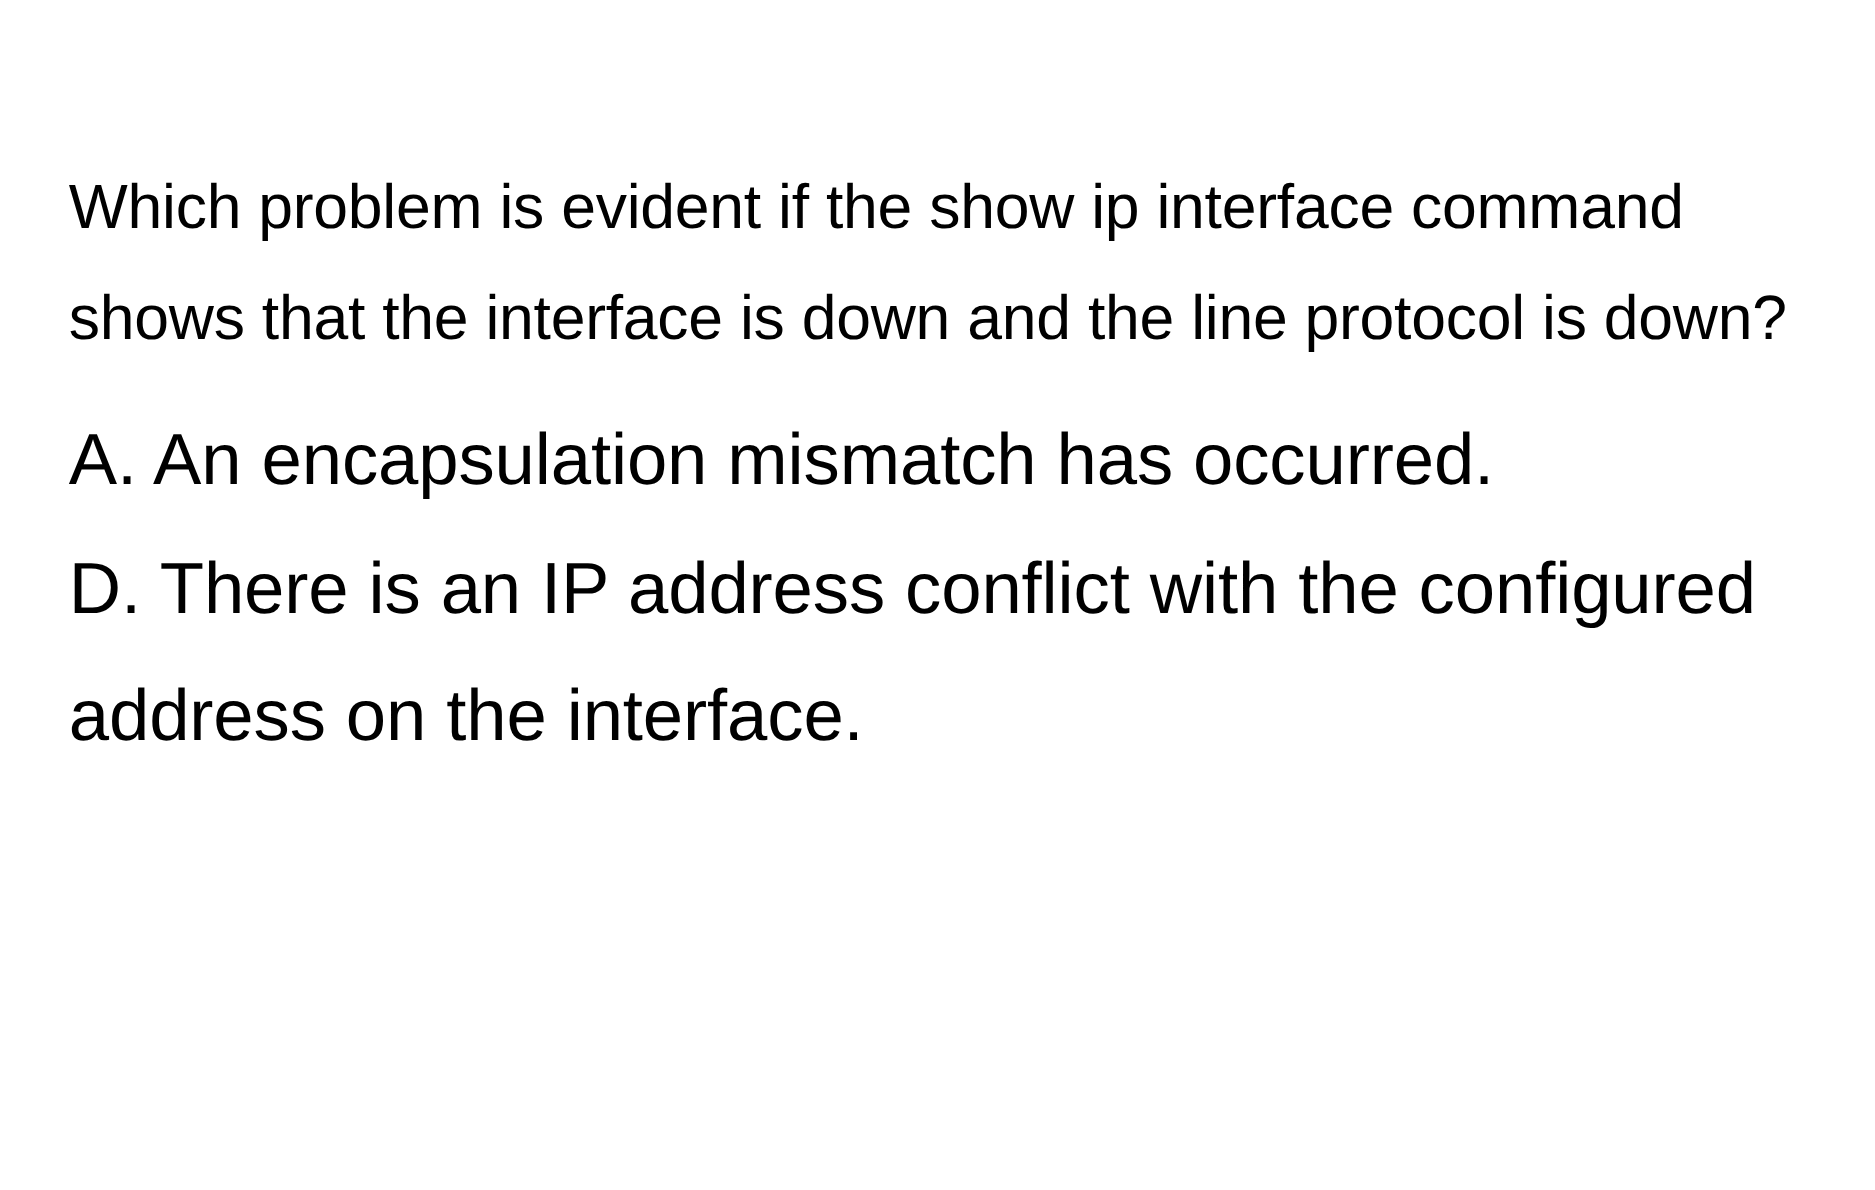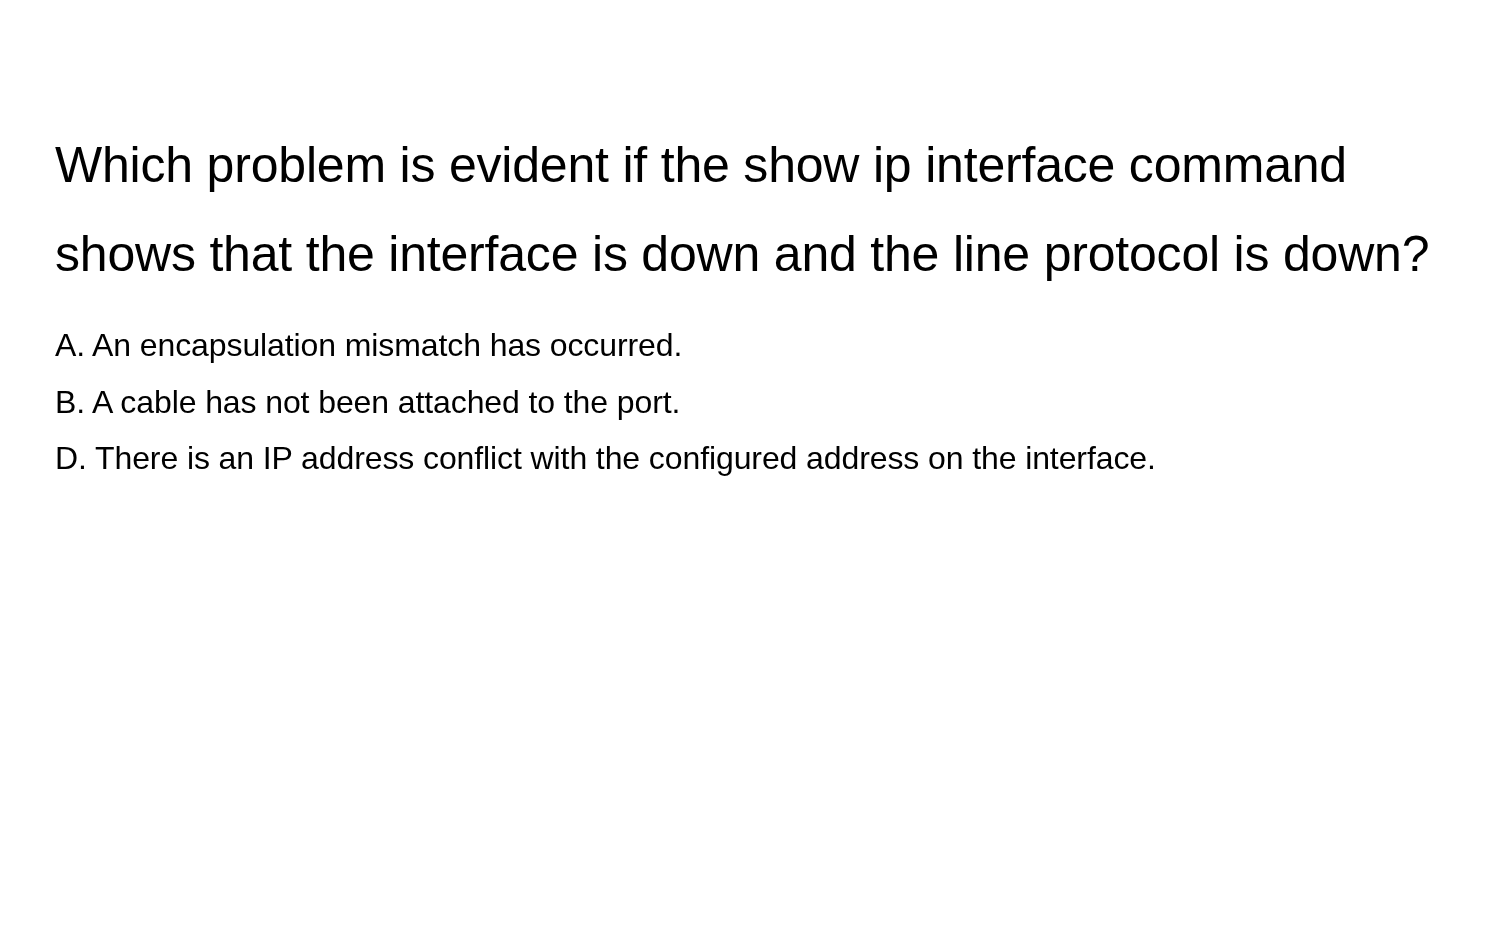--- a/index.html
+++ b/index.html
@@ -20,40 +20,36 @@
     margin-top: 36px;
   }
   .question {
     font-size: 50px;
     line-height: 1.78;
     font-weight: 400;
     letter-spacing: -0.2px;
     margin-bottom: 18px;
   }
   .option {
-    font-size: 32px;
+    font-size: 58px;
     line-height: 1.77;
     font-weight: 400;
     letter-spacing: -0.1px;
   }
 </style>
 </head>
 <body>
 
 <div class="page">
   <div class="question">Which problem is evident if the show ip interface command shows that the interface is down and the line protocol is down?</div>
 
   <div class="option">
     <span>A.</span>
     <span>An encapsulation mismatch has occurred.</span>
   </div>
 
-  <div class="option">
-    <span>B.</span>
-    <span>A cable has not been attached to the port.</span>
-  </div>
 
 
   <div class="option">
     <span>D.</span>
     <span>There is an IP address conflict with the configured address on the interface.</span>
   </div>
 </div>
 
 </body></html>

